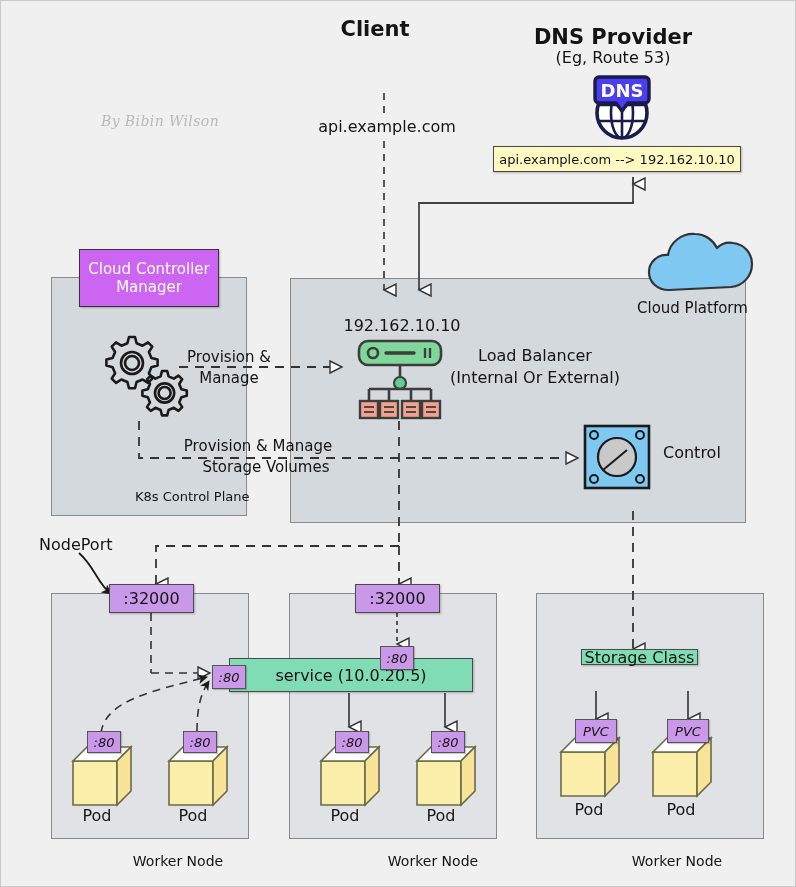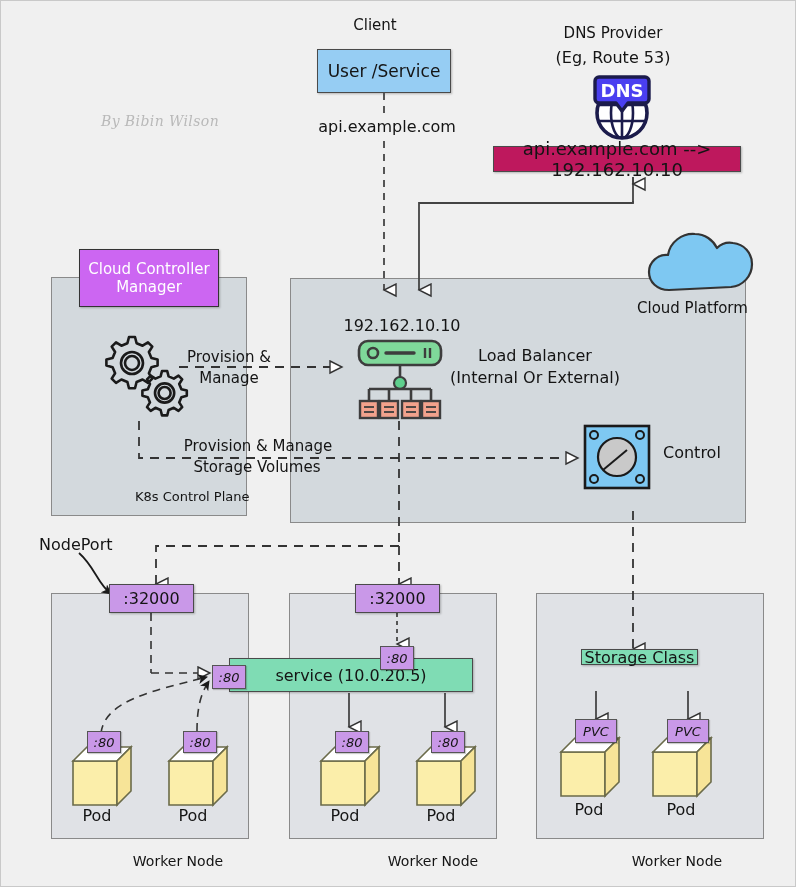--- a/index.html
+++ b/index.html
@@ -25,21 +25,21 @@
   
   .txt {
     position: absolute;
     font-family: "DejaVu Sans", sans-serif;
     color: #141414;
     white-space: nowrap;
     line-height: 1.18;
   }
   .txt.c { transform: translateX(-50%); text-align: center; }
 
-  .t-title   { font-size: 15px; }
+  .t-title   { font-size: 21px; font-weight: bold; }
   .t-sub     { font-size: 16px; }
   .t-label   { font-size: 15px; }
   .t-small   { font-size: 13px; }
   .t-node    { font-size: 14px; margin-left: 28px; }
 
   .watermark {
     position: absolute;
     font-family: "DejaVu Serif", serif;
     font-style: italic;
     font-size: 14px;
@@ -69,21 +69,21 @@
     border: 1px solid #333;
     display: flex;
     align-items: center;
     justify-content: center;
     font-family: "DejaVu Sans", sans-serif;
     color: #141414;
     text-align: center;
     box-shadow: 1px 1px 2px rgba(0,0,0,.25);
   }
   .box-blue   { background: #96cdf3; border-color: #4a4a4a; font-size: 17px; }
-  .box-green  { background: #be185d; border-color: #4a4a4a; font-size: 18px; }
+  .box-green  { background: #fef9c3; border-color: #4a4a4a; font-size: 13px; }
   .box-purple { background: #c998e8; border-color: #4a4a4a; font-size: 16px; }
   .box-teal   { background: #7fdcb4; border-color: #4a4a4a; font-size: 16px; }
   .box-ccm    {
     background: #cc66f2; border-color: #333; color: #ffffff;
     font-size: 15px; line-height: 1.2; flex-direction: column;
   }
   .badge {
     position: absolute;
     background: #c998e8;
     border: 1px solid #555;
@@ -200,21 +200,20 @@
       <path d="M632,648 L632,510" stroke="#333" stroke-width="1.8" stroke-dasharray="9,7" fill="none" marker-end="url(#hollowTri)" transform="rotate(180 632 579)"></path>
     </g>
 
     <g>
       <path d="M595,718 L595,690" stroke="#333" stroke-width="1.6" fill="none" marker-end="url(#hollowTri)" transform="rotate(180 595 704)"></path>
       <path d="M687,718 L687,690" stroke="#333" stroke-width="1.6" fill="none" marker-end="url(#hollowTri)" transform="rotate(180 687 704)"></path>
     </g>
   </svg>
 
   <div class="txt t-title c" style="left:374px; top:16px;">Client</div>
-  <div class="box box-blue" style="left:316px; top:48px; width:134px; height:44px;">User /Service</div>
   <div class="txt t-sub c" style="left:386px; top:117px;">api.example.com</div>
 
   <div class="txt t-title c" style="left:612px; top:24px;">DNS Provider</div>
   <div class="txt t-sub c" style="left:612px; top:48px;">(Eg, Route 53)</div>
 
   <svg class="abs" style="left:588px; top:70px; width:66px; height:72px; z-index:5;" viewBox="0 0 66 72">
     <g>
 
       <circle cx="33" cy="42" r="25" fill="#ffffff" stroke="#1b1b4b" stroke-width="3.6"></circle>
       <ellipse cx="33" cy="42" rx="11" ry="25" fill="none" stroke="#1b1b4b" stroke-width="2.6"></ellipse>
@@ -248,21 +247,21 @@
                l5.4,-1.4 l2.2,-5.2 l-3,-4.7 l3.7,-3.7 l4.7,3 l5.2,-2.2 z"></path>
       <circle cx="65.6" cy="58" r="9.6"></circle>
       <circle cx="65.6" cy="58" r="6"></circle>
     </g>
   </svg>
 
   <div class="txt t-label c" style="left:228px; top:348px;">Provision &amp;</div>
   <div class="txt t-label c" style="left:228px; top:369px;">Manage</div>
 
   <div class="txt t-label c" style="left:257px; top:437px;">Provision &amp; Manage</div>
-  <div class="txt t-label c" style="left:256px; top:458px;">Storage Volumes</div>
+  <div class="txt t-label c" style="left:265px; top:458px;">Storage Volumes</div>
 
   <div class="txt t-sub c" style="left:401px; top:316px;">192.162.10.10</div>
 
   <svg class="abs" style="left:354px; top:338px; width:90px; height:86px; z-index:5;" viewBox="0 0 90 86">
     <g>
       <rect x="4" y="2" width="82" height="24" rx="9" fill="#7fd89a" stroke="#3d3d3d" stroke-width="2.6"></rect>
       <circle cx="18" cy="14" r="5" fill="none" stroke="#3d3d3d" stroke-width="2.6"></circle>
       <line x1="31" y1="14" x2="59" y2="14" stroke="#3d3d3d" stroke-width="3.4" stroke-linecap="round"></line>
       <line x1="70" y1="9" x2="70" y2="19" stroke="#3d3d3d" stroke-width="2.4"></line>
       <line x1="75" y1="9" x2="75" y2="19" stroke="#3d3d3d" stroke-width="2.4"></line>

